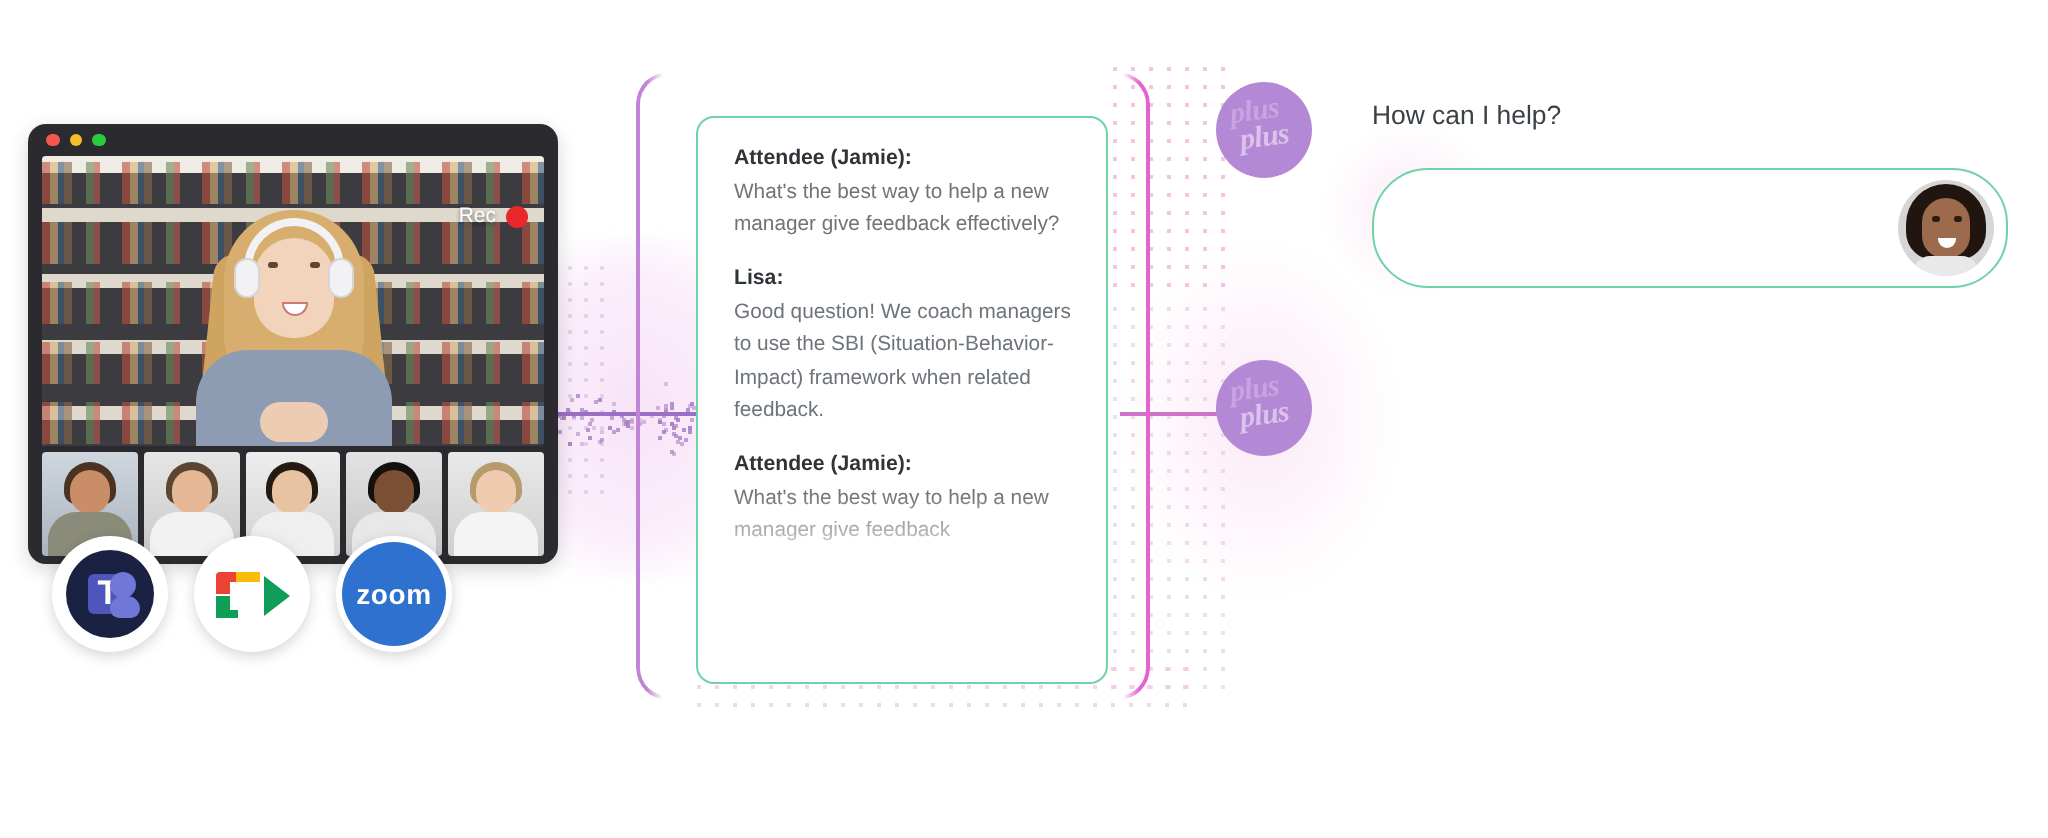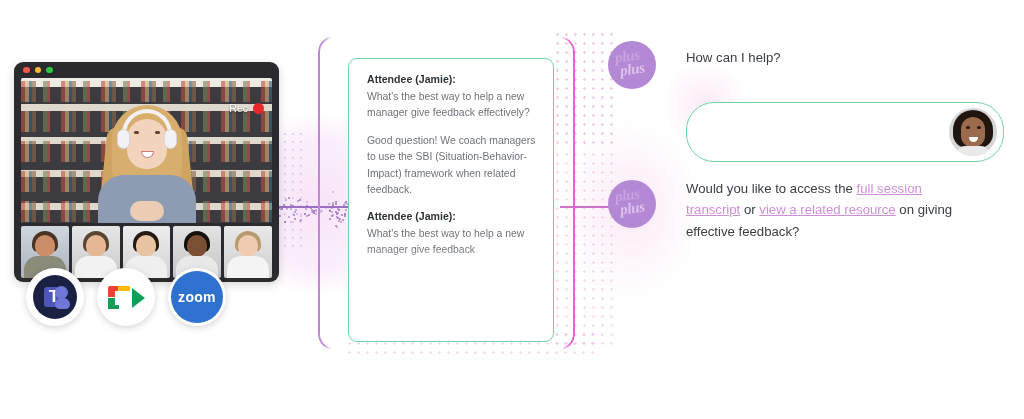--- a/index.html
+++ b/index.html
@@ -179,21 +179,21 @@
   .pp-inner { position:relative; width:42px; height:34px; }
   .pp-inner span {
     position:absolute; color:#c9a3e0; font-style:italic; font-weight:700;
     font-size: 15px; font-family:"Liberation Serif", serif; letter-spacing:-.3px;
   }
   .pp-a { left: 4px; top: 0px; transform: rotate(-8deg); }
   .pp-b { left: 9px; top: 13px; transform: rotate(-8deg); color:#dcc2ec !important; }
 
   
   .rcol { position:absolute; left: 686px; top: 50px; width: 320px; }
-  .q-head { font-size: 13.2px; color:#3b4045; margin-bottom: 37px; }
+  .q-head { font-size: 13.2px; color:#3b4045; margin-bottom: 19px; }
   .q-bubble {
     position: relative; border:1.4px solid #6ed3a5; border-radius: 28px;
     height: 60px; width: 318px; display:flex; align-items:center;
     padding: 0 68px 0 18px; background:#fff;
   }
   .q-bubble p { font-size: 12.3px; line-height:1.5; color:#2f3438; }
   .q-avatar {
     position:absolute; right: 6px; top: 5px; width: 48px; height: 48px; border-radius:50%;
     overflow:hidden; background:#d6d6d6;
   }
@@ -448,20 +448,21 @@
     </div>
     <div class="logo-circle">
       <div class="zoom-badge">zoom</div>
     </div>
   </div>
 
   <div class="card">
     <div class="card-body">
       <div class="spk">Attendee (Jamie):</div>
       <div class="utt">What's the best way to help a new manager give feedback effectively?</div>
+      <div class="spk">Lisa:</div>
       <div class="utt">Good question! We coach managers to use the SBI (Situation-Behavior-Impact) framework when related feedback.</div>
       <div class="spk">Attendee (Jamie):</div>
       <div class="utt">What's the best way to help a new manager give feedback</div>
       <div class="fade-out"></div>
     </div>
   </div>
 
   <div class="pp pp-1">
     <div class="pp-inner">
       <span class="pp-a">plus</span>
@@ -483,18 +484,15 @@
         <div class="av-hair"></div>
           <div class="av-face"></div>
         <div class="av-eye l"></div>
           <div class="av-eye r"></div>
         <div class="av-mouth"></div>
           <div class="av-body"></div>
       </div>
     </div>
 
 
-    <div class="answer2">
-      <span>Would you like to access the </span><a class="lnk" href="#">full session transcript</a><span> or </span><a class="lnk" href="#">view a related resource</a><span> on giving effective feedback?</span>
-    </div>
   </div>
 
 </div>
 
 </body></html>

